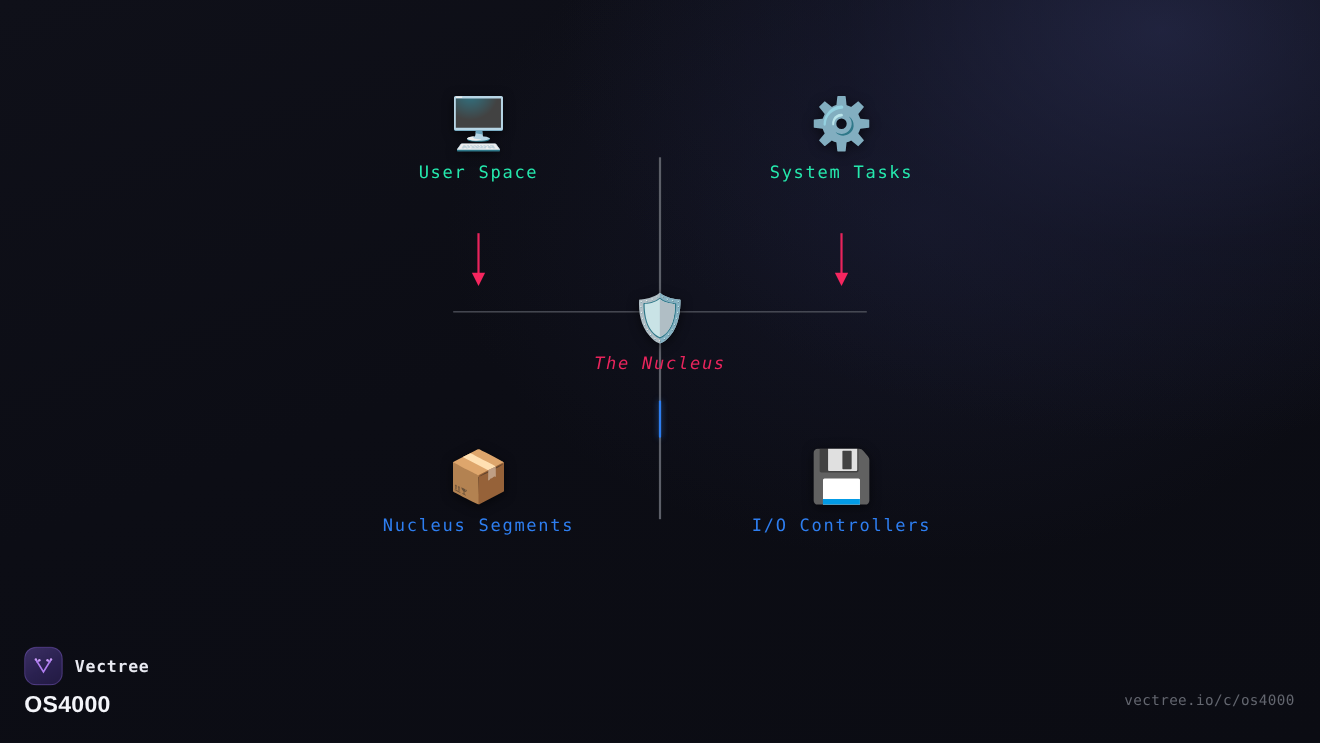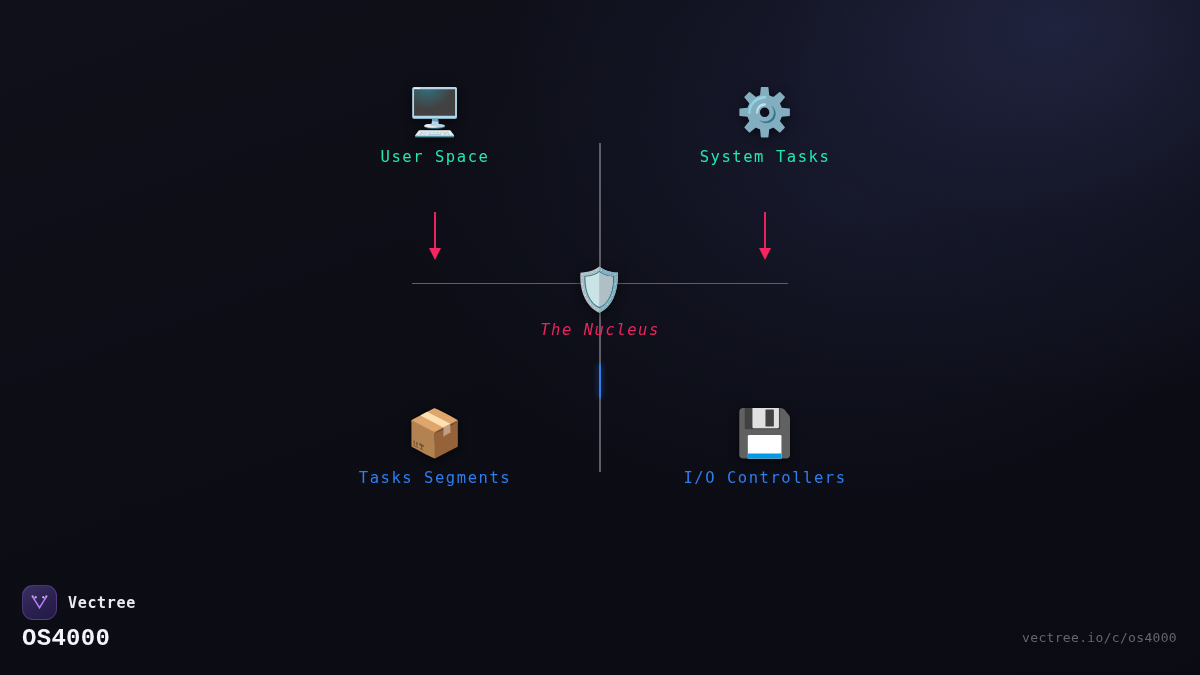--- a/index.html
+++ b/index.html
@@ -118,22 +118,22 @@
   }
 
   #brand-name {
     font-family:"DejaVu Sans Mono","Liberation Mono",monospace;
     font-size:15px; font-weight:bold;
     color:#e9eaf2;
     letter-spacing:0.045em;
   }
 
   #brand-title {
-    font-family:Liberation Mono, monospace;
-    font-size:24px; font-weight:bold;
+    font-family:Liberation Sans, sans-serif;
+    font-size:21px; font-weight:bold;
     color:#f4f5fa;
     letter-spacing:0.012em;
     line-height:1.04;
   }
 
   #permalink {
     position:absolute; right:23px; bottom:30px;
     font-family:"DejaVu Sans Mono","Liberation Mono",monospace;
     font-size:13px;
     color:#63666f;
@@ -171,21 +171,21 @@
       <span class="node-label" style="color:#25e8ad">System Tasks</span>
     </div>
 
     <div class="node" id="node-nucleus">
       <span class="node-icon">🛡️</span>
       <span class="node-label" style="color:#e8245c">The Nucleus</span>
     </div>
 
     <div class="node" id="node-memory">
       <span class="node-icon">📦</span>
-      <span class="node-label" style="color:#2e7ef0">Tasks Segments</span>
+      <span class="node-label" style="color:#2e7ef0">Nucleus Segments</span>
     </div>
 
     <div class="node" id="node-io">
       <span class="node-icon">💾</span>
       <span class="node-label" style="color:#2e7ef0">I/O Controllers</span>
     </div>
 
   </div>
 
   <div id="brand">

